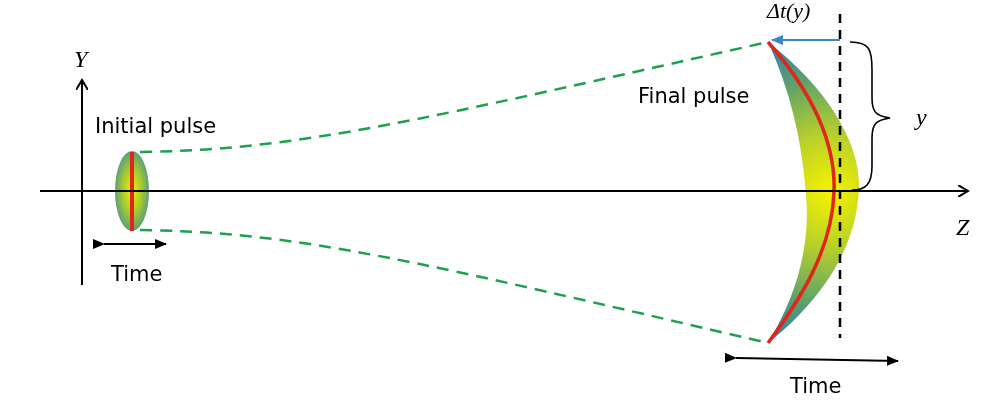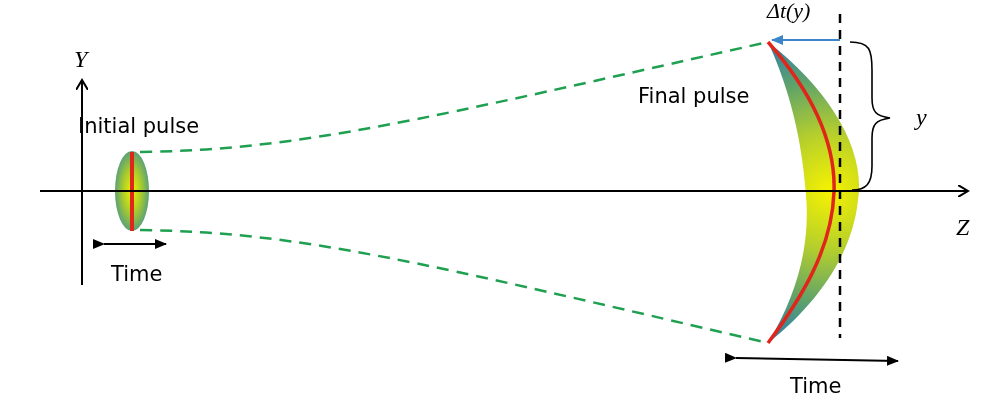--- a/index.html
+++ b/index.html
@@ -76,18 +76,18 @@
   <g>
     <line x1="104" y1="244" x2="166" y2="244" stroke="#000" stroke-width="2" marker-end="url(#headFill)" marker-start="url(#headFill)"></line>
   </g>
   <g>
     <line x1="736" y1="358" x2="898" y2="361" stroke="#000" stroke-width="2" marker-end="url(#headFill)" marker-start="url(#headFill)"></line>
   </g>
 </svg>
 
 <div class="label math" style="left:74px; top:46px;">Y</div>
 <div class="label math" style="left:956px; top:214px;">Z</div>
-<div class="label sans" style="left:78px; top:114px;">Initial pulse</div>
+<div class="label sans" style="left:95px; top:114px;">Initial pulse</div>
 <div class="label sans" style="left:111px; top:262px;">Time</div>
 <div class="label sans" style="left:638px; top:84px;">Final pulse</div>
 <div class="label sans" style="left:790px; top:374px;">Time</div>
 <div class="label math" style="left:767px; top:-2px; font-size:22px;">Δt(y)</div>
 <div class="label math" style="left:916px; top:104px;">y</div>
 
 </body></html>

